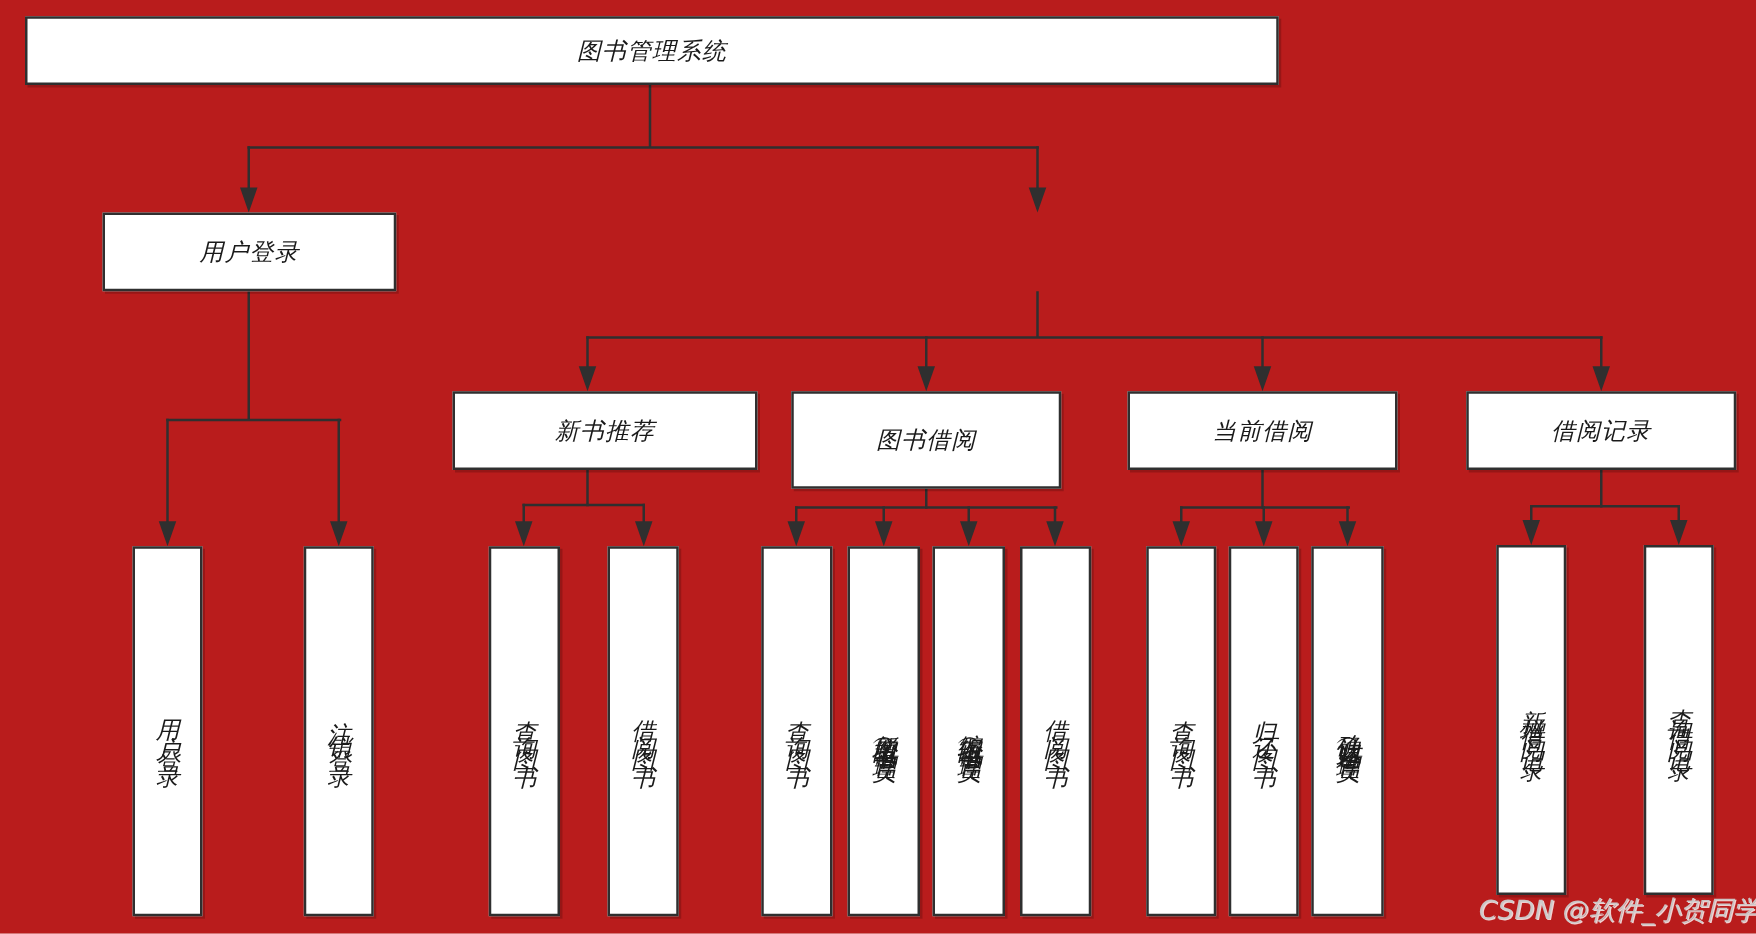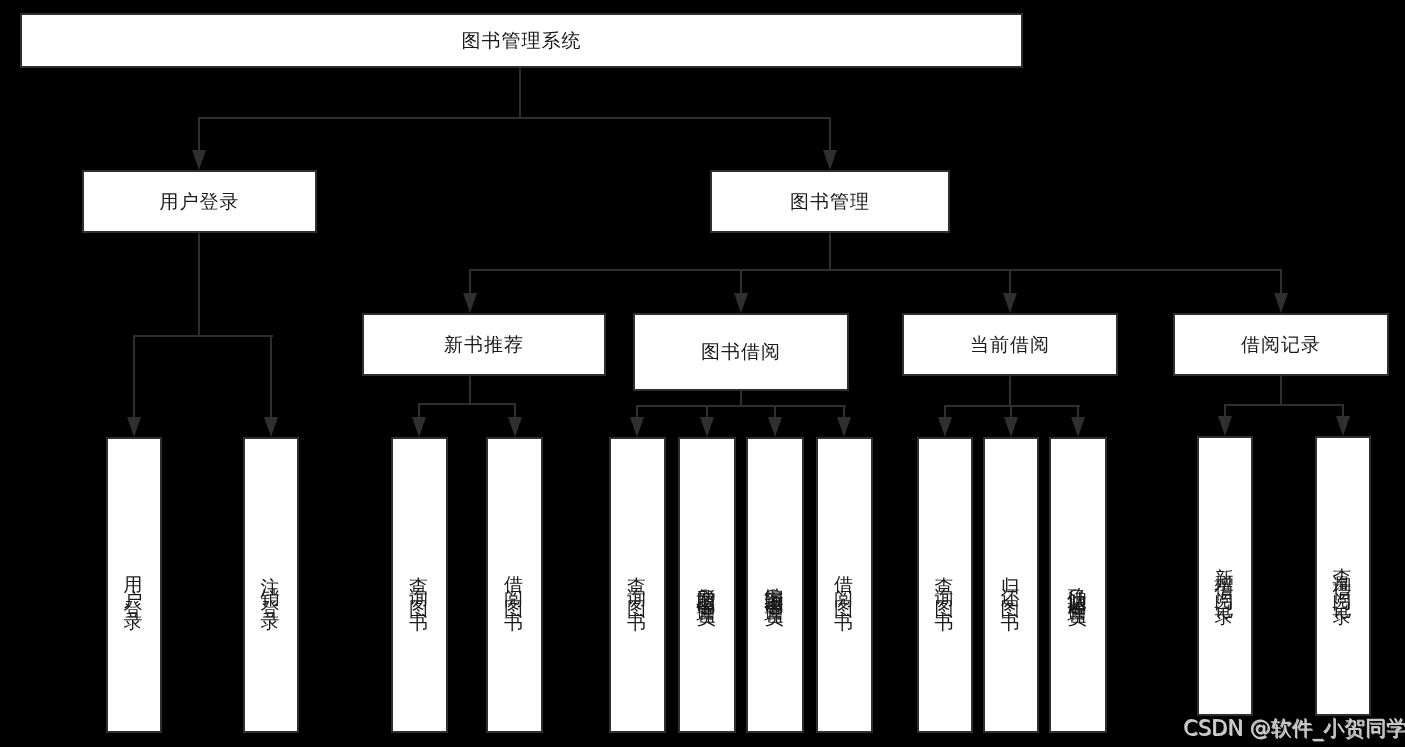--- a/index.html
+++ b/index.html
@@ -3,22 +3,23 @@
 <meta charset="utf-8">
 <style>
   * { box-sizing: border-box; margin: 0; padding: 0; }
   html, body { background: #ffffff; }
   body { font-family: "DejaVu Sans", sans-serif; }
 
   #stage {
     position: relative;
     width: 1405px;
     height: 747px;
-    background: #000000;
+    background: #b91c1c;
     overflow: hidden;
+    font-style: italic;
   }
 
   
   .hbox {
     position: absolute;
     background: #ffffff;
     border: 2px solid #2f2f2f;
     box-shadow: 2px 2px 0 rgba(0,0,0,0.18);
     display: flex;
     align-items: center;
@@ -81,21 +82,20 @@
   <div class="hbox" style="left:20px; top:13px; width:1003px; height:55px;">图书管理系统</div>
 
   <div class="vline" style="left:519px; top:68px; height:50px;"></div>
   <div class="hline" style="left:198px; top:117px; width:633px;"></div>
   <div class="vline" style="left:198px; top:117px; height:35px;"></div>
   <div class="arrow" style="left:192px; top:150px;"></div>
   <div class="vline" style="left:829px; top:117px; height:35px;"></div>
   <div class="arrow" style="left:823px; top:150px;"></div>
 
   <div class="hbox" style="left:82px; top:170px; width:235px; height:63px;">用户登录</div>
-  <div class="hbox" style="left:710px; top:170px; width:240px; height:63px;">图书管理</div>
 
   <div class="vline" style="left:198px; top:233px; height:103px;"></div>
   <div class="hline" style="left:133px; top:335px; width:140px;"></div>
   <div class="vline" style="left:133px; top:335px; height:84px;"></div>
   <div class="arrow" style="left:127px; top:417px;"></div>
   <div class="vline" style="left:270px; top:335px; height:84px;"></div>
   <div class="arrow" style="left:264px; top:417px;"></div>
 
   <div class="vline" style="left:829px; top:233px; height:37px;"></div>
   <div class="hline" style="left:469px; top:269px; width:813px;"></div>

